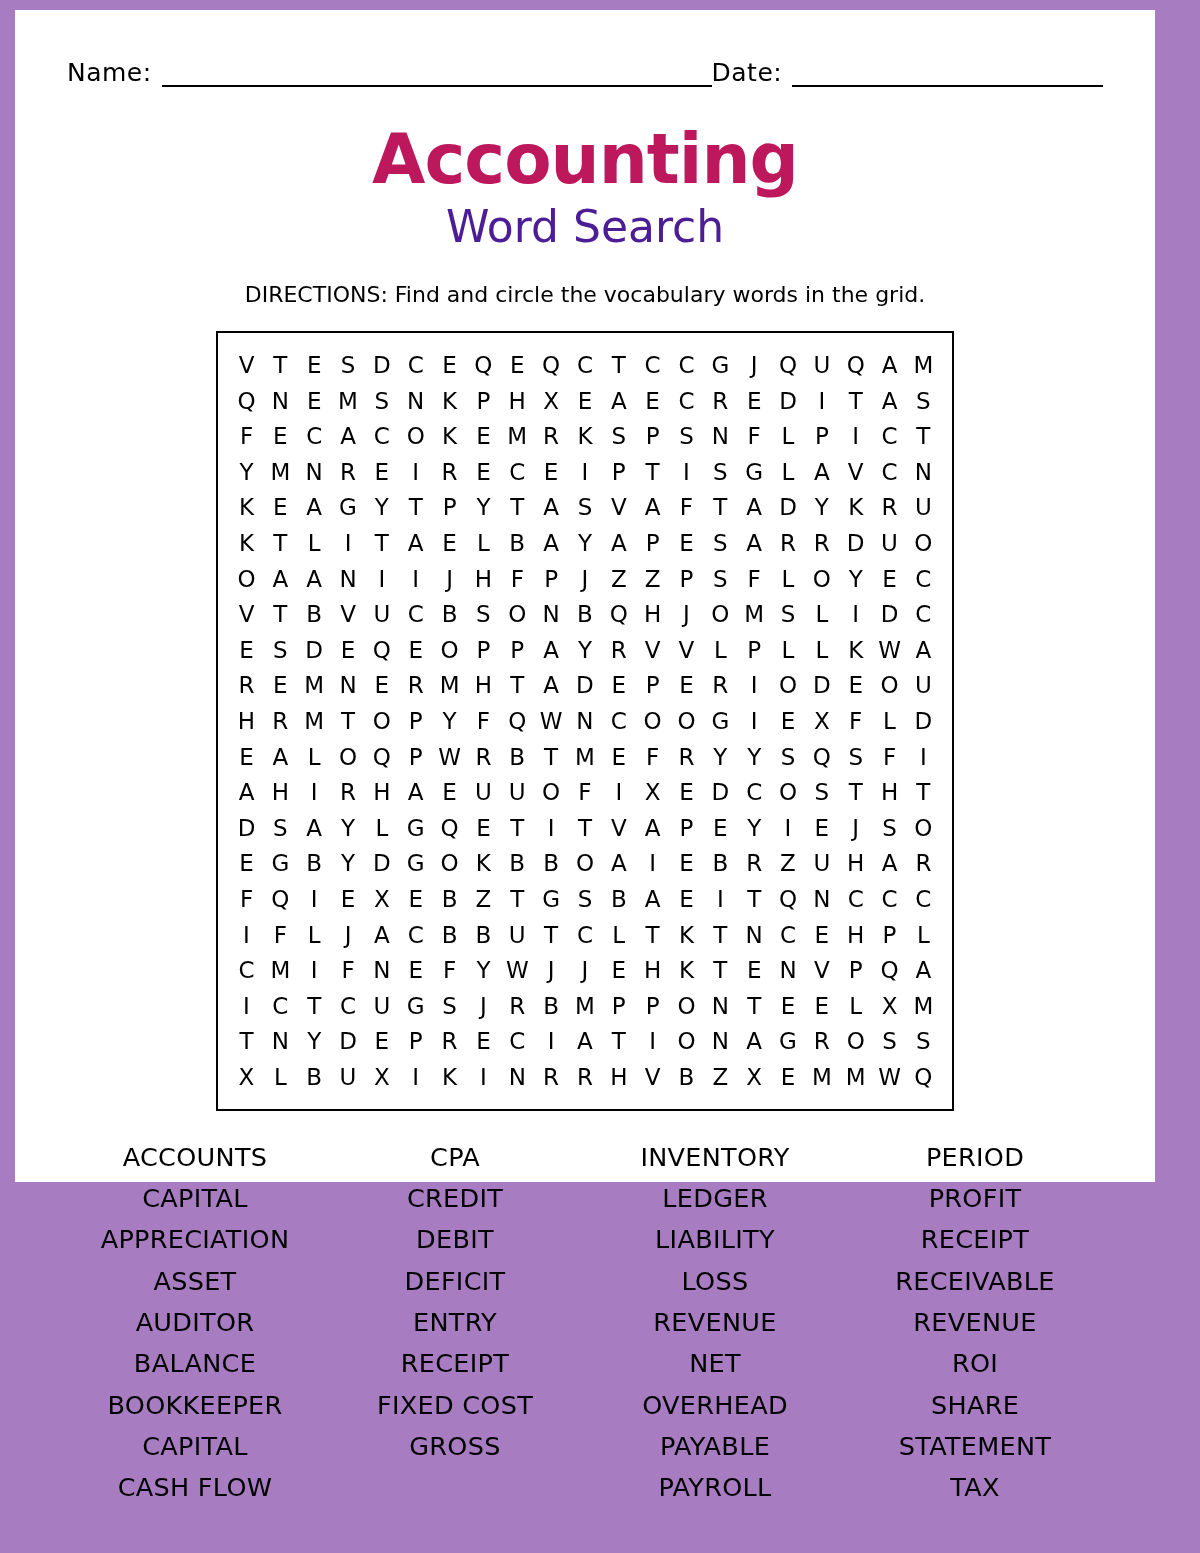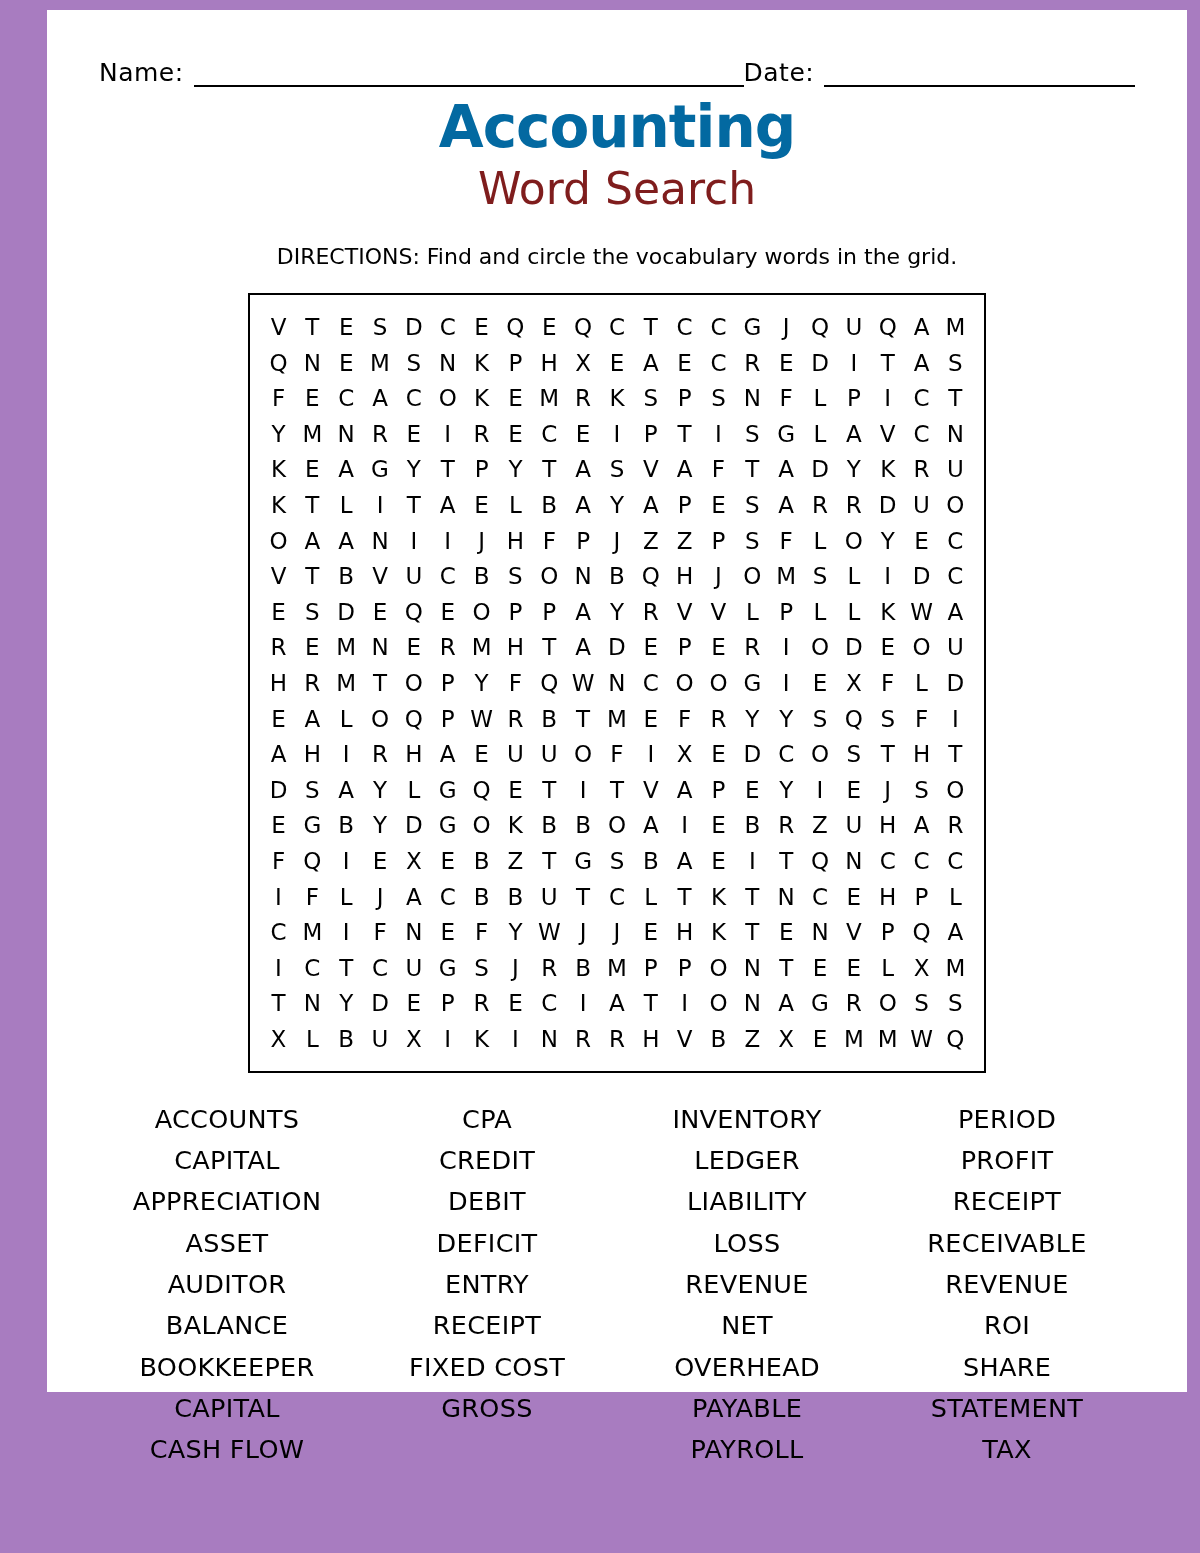--- a/index.html
+++ b/index.html
@@ -9,24 +9,24 @@
   }
   body {
     width: 1200px;
     height: 1553px;
     background: #a87cc0;
     font-family: "DejaVu Sans", sans-serif;
     overflow: hidden;
   }
   .page {
     position: absolute;
-    left: 47px;
+    left: 15px;
     top: 10px;
     width: 1140px;
-    height: 1382px;
+    height: 1172px;
     background: #ffffff;
   }
   .header-line {
     display: flex;
     align-items: flex-end;
     padding: 48px 52px 0 52px;
     font-size: 25px;
     color: #000;
     font-family: "DejaVu Sans", sans-serif;
   }
@@ -39,32 +39,32 @@
     border-bottom: 2px solid #000;
     height: 22px;
     margin-left: 10px;
   }
   .rule.name { width: 552px; }
   .rule.date { width: 312px; }
   .spacer { flex: 1; }
 
   .title {
     text-align: center;
-    font-size: 58px;
+    font-size: 69px;
     font-weight: bold;
     letter-spacing: -1px;
-    margin-top: 6px;
-    color: #0369a1;
+    margin-top: 32px;
+    color: #be185d;
     font-family: "DejaVu Sans", sans-serif;
   }
   .subtitle {
     text-align: center;
     font-size: 44px;
     margin-top: 2px;
-    color: #7f1d1d;
+    color: #4c1d95;
     font-family: "DejaVu Sans", sans-serif;
   }
   .directions {
     text-align: center;
     font-size: 22px;
     line-height: 1.33;
     margin-top: 28px;
     color: #000;
   }
   .directions .d-line { display: block; }

